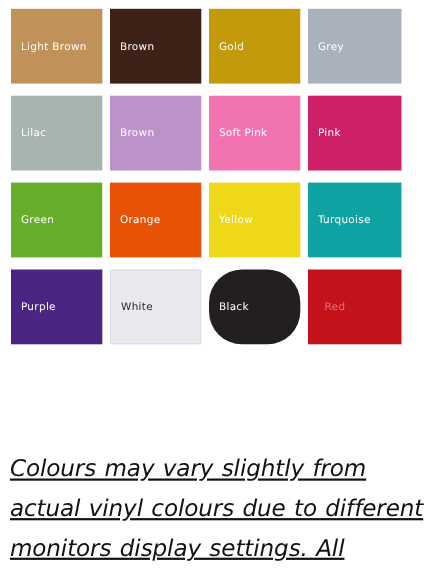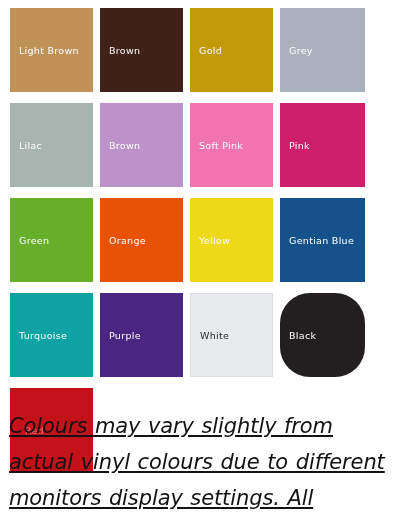--- a/index.html
+++ b/index.html
@@ -20,21 +20,21 @@
     left: 10px;
     top: 8px;
     width: 375px;
     display: grid;
     grid-template-columns: 83px 83px 83px 85px;
     grid-column-gap: 7px;
     grid-row-gap: 11px;
   }
 
   .swatch {
-    height: 84px;
+    height: 68px;
     box-sizing: border-box;
     display: flex;
     align-items: center;
     justify-content: flex-start;
     position: relative;
     overflow: hidden;
   }
 
   .swatch-label {
     font-family: "DejaVu Sans", sans-serif;
@@ -98,23 +98,20 @@
     </div>
     <div class="swatch" style="background: rgb(103, 174, 43);">
       <span class="swatch-label" style="color: rgb(255, 255, 255);">Green</span>
     </div>
     <div class="swatch" style="background: rgb(232, 82, 6);">
       <span class="swatch-label" style="color: rgb(255, 255, 255);">Orange</span>
     </div>
     <div class="swatch" style="background: rgb(239, 216, 25);">
       <span class="swatch-label" style="color: rgb(255, 255, 255);">Yellow</span>
     </div>
-    <div class="swatch" style="background: rgb(21, 82, 140);">
-      <span class="swatch-label" style="color: rgb(255, 255, 255);">Gentian Blue</span>
-    </div>
     <div class="swatch" style="background: rgb(15, 163, 163);">
       <span class="swatch-label" style="color: rgb(255, 255, 255);">Turquoise</span>
     </div>
     <div class="swatch" style="background: rgb(75, 37, 130);">
       <span class="swatch-label" style="color: rgb(255, 255, 255);">Purple</span>
     </div>
     <div class="swatch has-border" style="background: rgb(232, 234, 237);">
       <span class="swatch-label" style="color: rgb(42, 42, 42);">White</span>
     </div>
     <div class="swatch" style="background: rgb(35, 31, 32); border-radius: 30px;">

